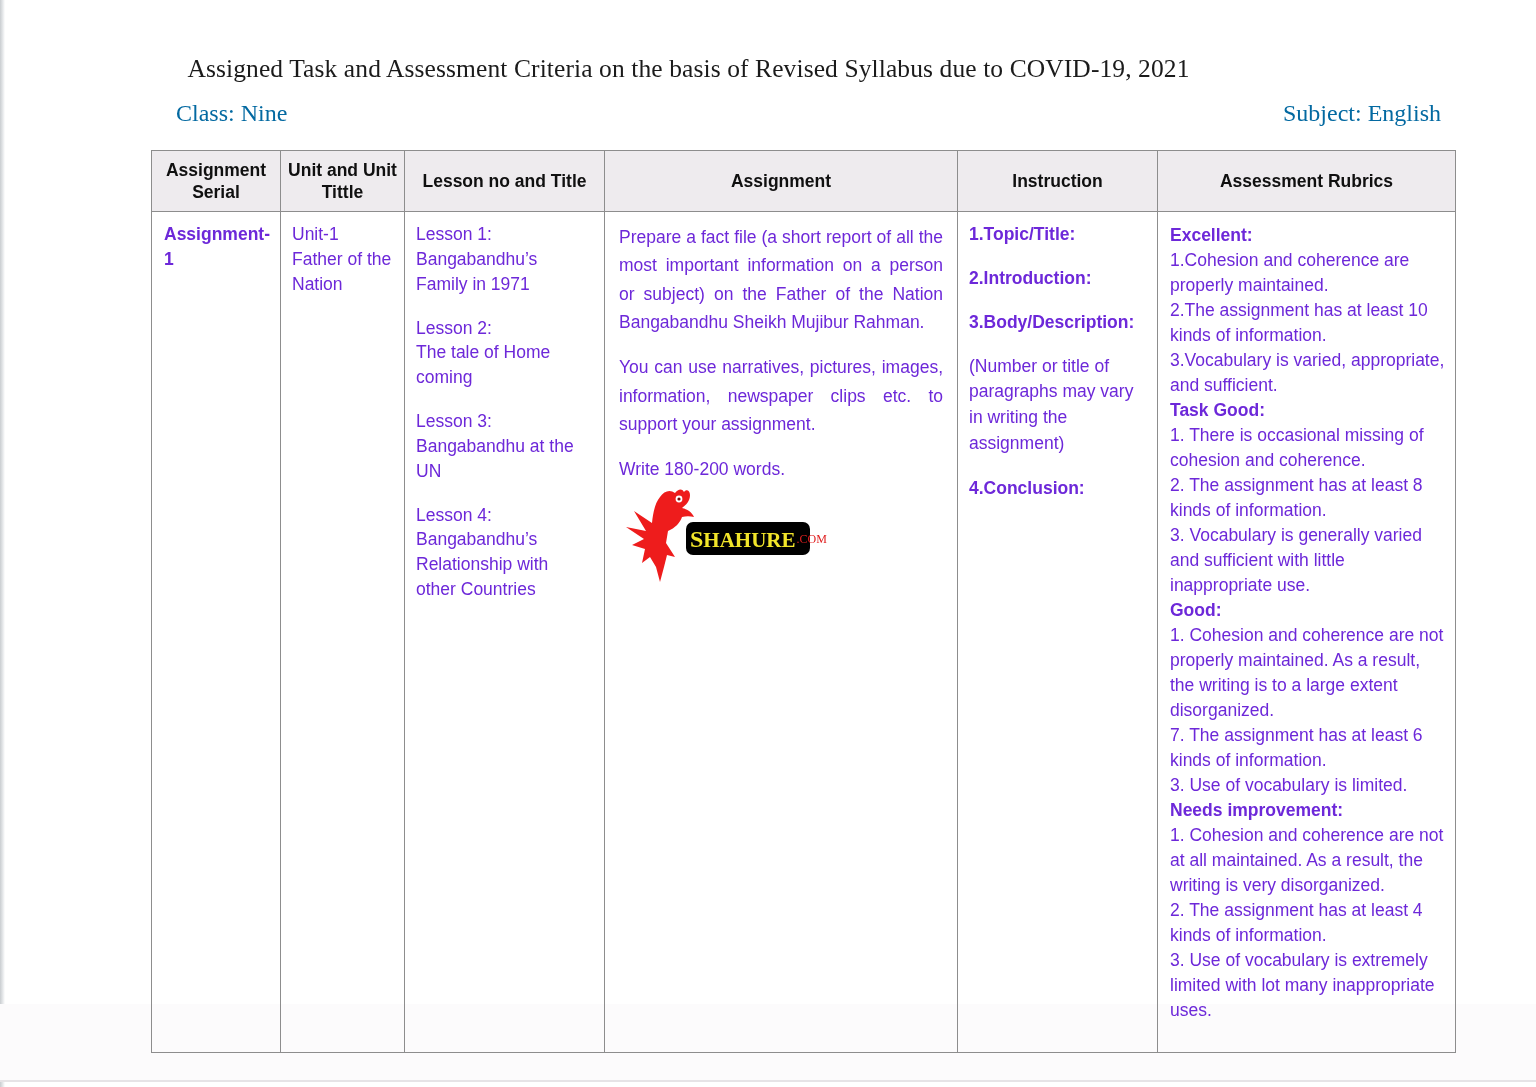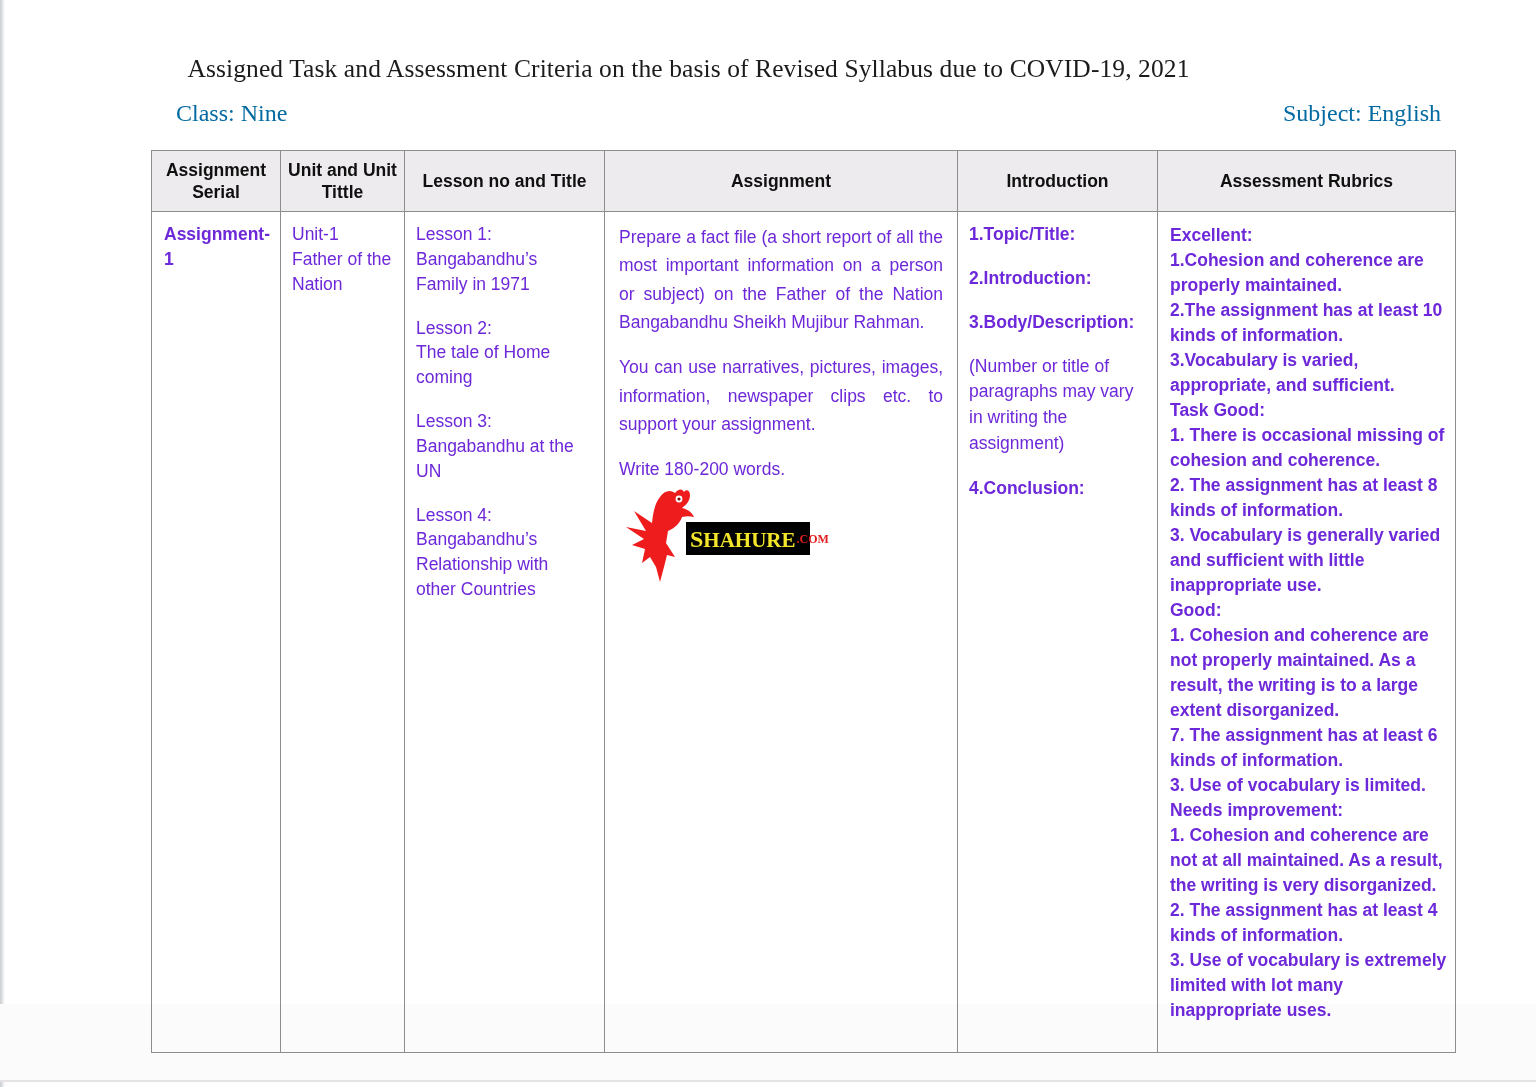--- a/index.html
+++ b/index.html
@@ -128,21 +128,21 @@
   .instr-item:last-child { margin-bottom: 16px; }
 
   .cell-rubrics .cell-inner {
     padding: 11px 8px 4px 12px;
     line-height: 1.43;
   }
   .rubric-head {
     font-weight: bold;
   }
   .rubric-line {
-    font-weight: bold;
+    font-weight: normal;
   }
   .rubric-group { margin: 0; }
 
   
   #watermark {
     position: absolute;
     left: 620px;
     top: 487px;
     width: 190px;
     height: 95px;
@@ -156,33 +156,34 @@
   #watermark-box {
     position: absolute;
     left: 66px; top: 35px;
     width: 124px; height: 33px;
     background: #000000;
     display: flex;
     align-items: center;
     justify-content: flex-start;
     padding-left: 4px;
     box-sizing: border-box;
+    border-radius: 7px;
   }
   #watermark-name {
     font-family: "Liberation Serif", serif;
     font-weight: bold;
     font-size: 21px;
     color: #f2e52a;
     letter-spacing: 0px;
     line-height: 1;
   }
   #watermark-name .cap { font-size: 24px; }
   #watermark-tld {
     font-family: "Liberation Serif", serif;
-    font-weight: bold;
+    font-weight: normal;
     font-size: 12px;
     color: #e02020;
     margin-left: 1px;
     line-height: 1;
   }
 </style>
 </head>
 <body>
 
 <div id="scan-left-edge"></div>
@@ -204,21 +205,21 @@
     <col class="col-assign">
       <col class="col-instr">
       <col class="col-rubrics">
   </colgroup>
   <thead>
     <tr>
       <th>Assignment Serial</th>
       <th>Unit and Unit Tittle</th>
       <th>Lesson no and Title</th>
       <th>Assignment</th>
-      <th>Introduction</th>
+      <th>Instruction</th>
       <th>Assessment Rubrics</th>
     </tr>
   </thead>
   <tbody>
     <tr>
 
       <td class="cell cell-serial">
         <div class="cell-inner">Assignment-1</div>
       </td>
 

